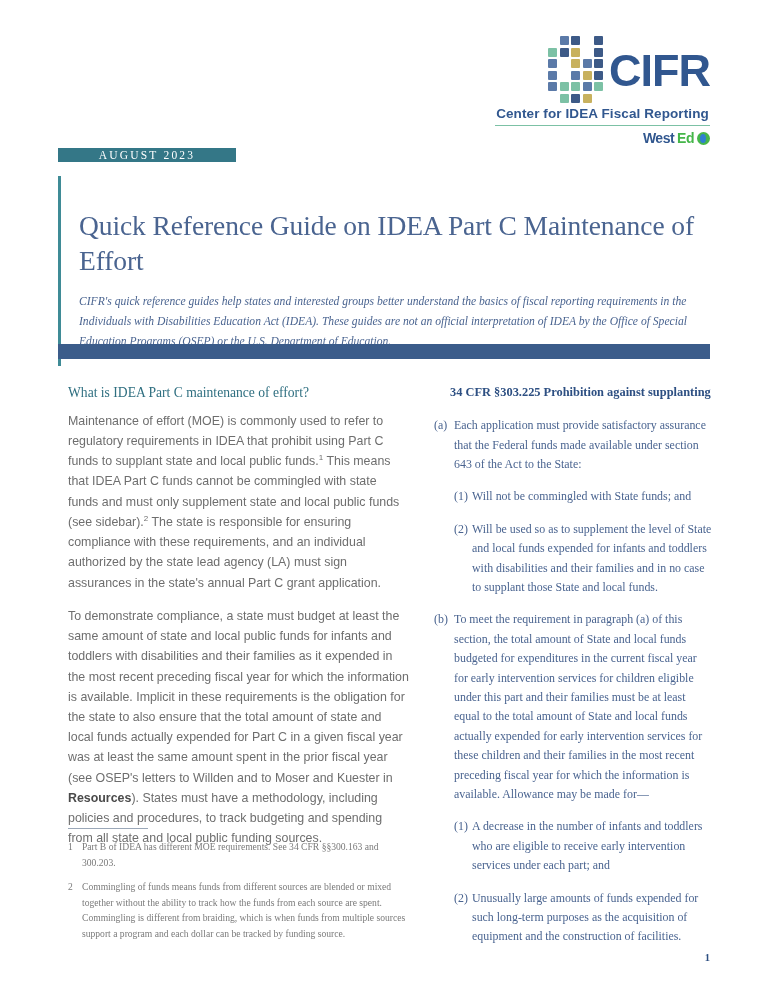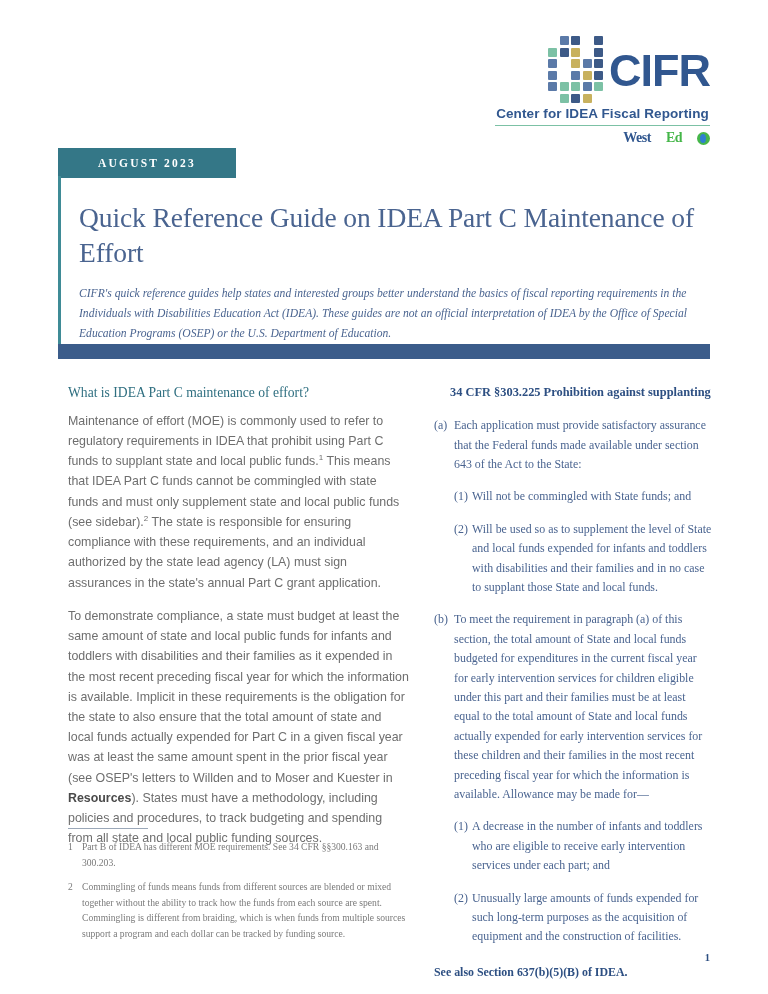--- a/index.html
+++ b/index.html
@@ -73,22 +73,22 @@
     height: 1.5px;
     background: #7cc1a5;
     margin-top: 4px;
     width: 100%;
   }
   .wested {
     margin-top: 4px;
     display: flex;
     align-items: center;
     justify-content: flex-end;
-    gap: 15px;
-    font-family: Liberation Serif, serif;
+    gap: 3px;
+    font-family: Liberation Sans, sans-serif;
     font-weight: bold;
     font-size: 14px;
   }
   .wested .w1 { color: #31578f; letter-spacing: -0.5px; }
   .wested .w2 { color: #45b649; letter-spacing: -0.5px; }
   .globe {
     width: 13px; height: 13px; border-radius: 50%;
     background: #45b649;
     position: relative;
     display: inline-block;
@@ -101,25 +101,25 @@
     border-radius: 50%;
     background: #2f7fd0;
   }
 
   
   .date-tab {
     position: absolute;
     left: 58px;
     top: 148px;
     width: 178px;
-    height: 30px;
+    height: 14px;
     background: #347787;
     color: #ffffff;
     font-family: "Liberation Serif", serif;
-    font-weight: bold;
+    font-weight: normal;
     font-size: 11.5px;
     letter-spacing: 2.2px;
     display: flex;
     align-items: center;
     justify-content: center;
   }
 
   
   .title-block {
     position: absolute;
@@ -129,21 +129,21 @@
     border-left: 3px solid #3f8b96;
     box-sizing: border-box;
     padding: 16px 0 14px 18px;
   }
   .doc-title {
     font-family: "Liberation Serif", serif;
     font-size: 27.5px;
     line-height: 1.28;
     color: #4a6490;
     font-weight: normal;
-    margin: 8px 0 14px 0;
+    margin: 16px 0 14px 0;
     letter-spacing: -0.1px;
   }
   .doc-intro {
     font-family: "Liberation Serif", serif;
     font-style: italic;
     font-size: 11.6px;
     line-height: 1.72;
     color: #4a6490;
     margin: 0;
     padding-right: 8px;
@@ -340,21 +340,20 @@
         </div>
         <div class="reg-item reg-sub">
           <span class="marker">(1)</span>
           <span class="reg-text">A decrease in the number of infants and toddlers who are eligible to receive early intervention services under each part; and</span>
         </div>
         <div class="reg-item reg-sub">
           <span class="marker">(2)</span>
           <span class="reg-text">Unusually large amounts of funds expended for such long-term purposes as the acquisition of equipment and the construction of facilities.</span>
         </div>
       </div>
-    <p class="closing-note">See also Section 637(b)(5)(B) of IDEA.</p>
   </div>
 
   <div class="footnotes">
     <div class="fn-rule"></div>
     <div id="fn-list">
         <div class="fn-item">
           <span class="fn-num">1</span>
           <span class="fn-text">Part B of IDEA has different MOE requirements. See 34 CFR §§300.163 and 300.203.</span>
         </div>
         <div class="fn-item">

